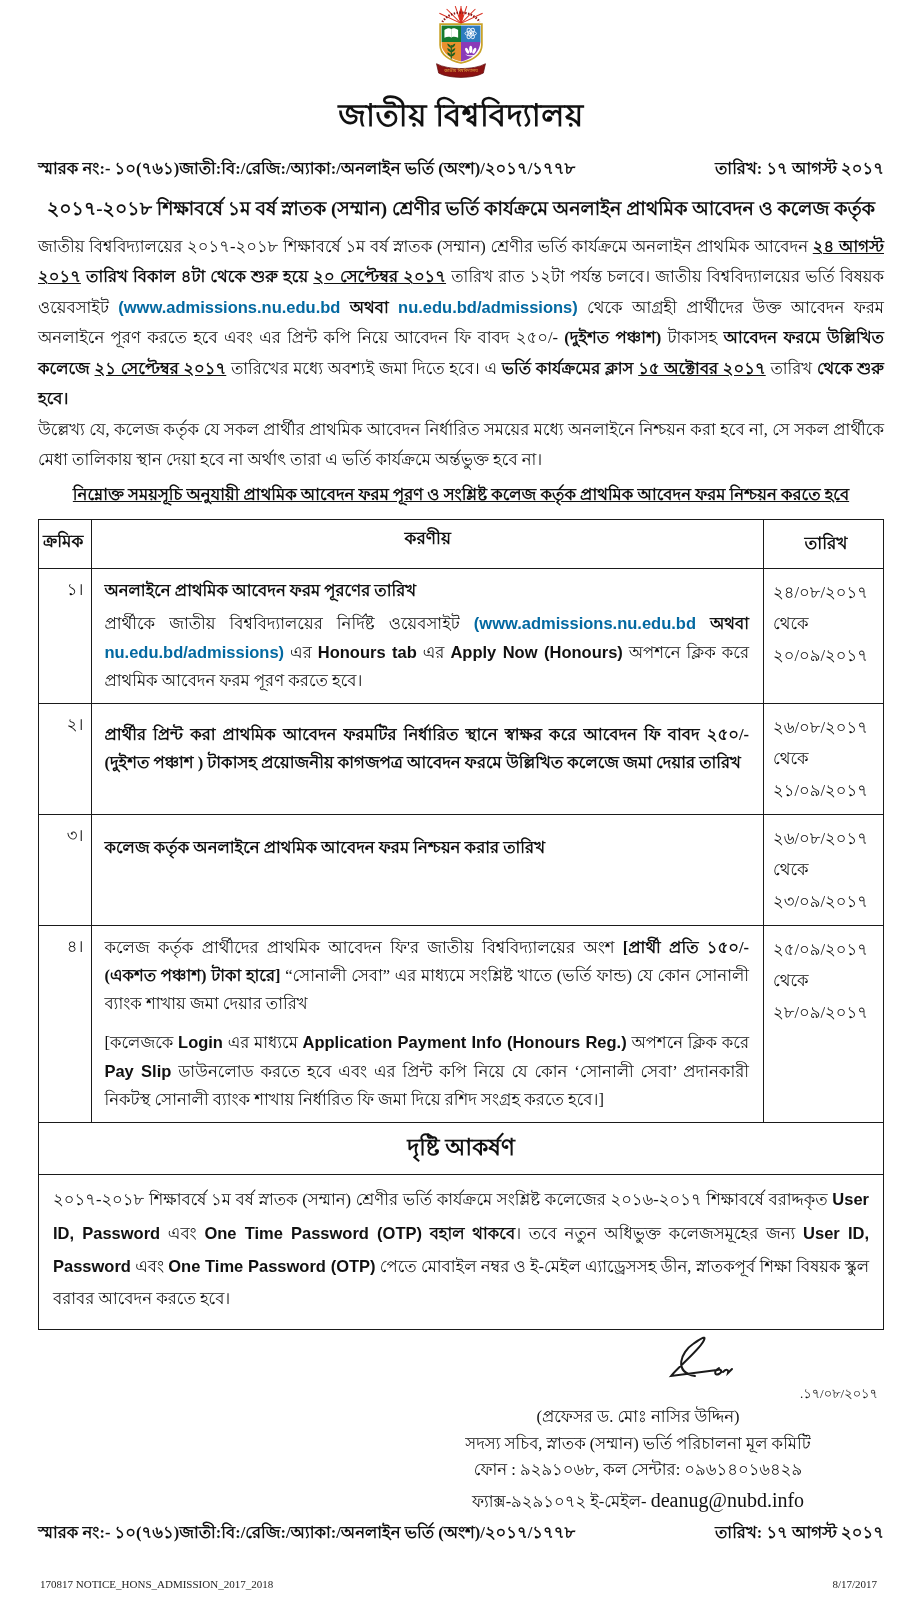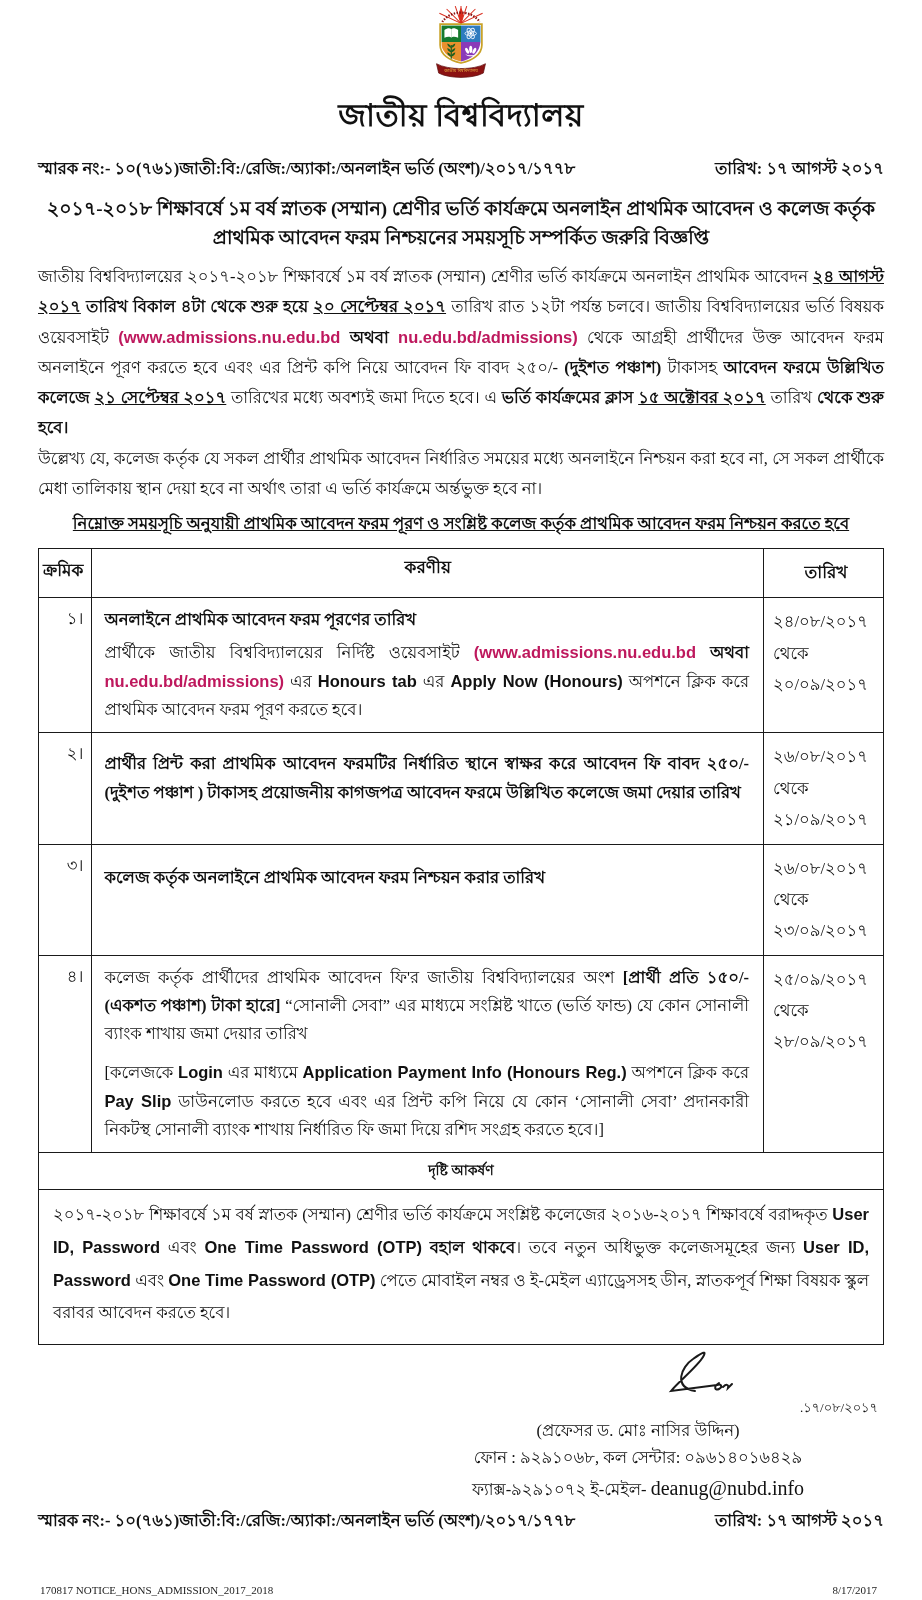--- a/index.html
+++ b/index.html
@@ -17,45 +17,45 @@
   .memo-row { display:flex; justify-content:space-between; font-weight:bold; margin-top:13px; font-size:16.5px; }
   .notice-title { text-align:center; font-weight:bold; font-size:19px; line-height:1.55; margin-top:11px; }
 
   
   .para { text-align:justify; line-height:1.82; margin-top:9px; }
   .para2 { text-align:justify; line-height:1.82; margin-top:1px; }
   .sched-heading { text-align:center; font-weight:bold; text-decoration:underline; margin:7px 0 10px 0; }
 
   .b { font-weight:bold; }
   .bu { font-weight:bold; text-decoration:underline; }
-  .blue { color:#be185d; font-weight:bold; font-family:"Liberation Sans",sans-serif; }
+  .blue { color:#0369a1; font-weight:bold; font-family:"Liberation Sans",sans-serif; }
   .lb { font-weight:bold; font-family:"Liberation Sans",sans-serif; }
 
   
   table { width:100%; border-collapse:collapse; }
   th, td { border:1.7px solid #1a1a1a; vertical-align:top; }
   th { font-size:17px; font-weight:bold; padding:5px 4px; }
   .c-serial { width:52px; text-align:right; padding:8px 8px 8px 4px; }
   .c-action { padding:8px 14px 8px 12px; text-align:justify; line-height:1.7; }
   .c-date   { width:120px; padding:8px 4px 8px 9px; line-height:1.9; }
   .action-head { font-weight:bold; }
   .action-body { margin-top:4px; }
   .r1 { height:108px; } .r2 { height:88px; } .r3 { height:72px; } .r4 { height:165px; }
-  .attn-head { text-align:center; font-weight:bold; font-size:14px; padding:6px 0; }
+  .attn-head { text-align:center; font-weight:bold; font-size:23px; padding:6px 0; }
   .attn-body { padding:8px 14px 14px 14px; text-align:justify; line-height:1.95; }
 
   
   .sign-block { width:480px; margin-left:auto; margin-right:6px; text-align:center; margin-top:2px; line-height:1.62; }
   .scribble-row { text-align:center; padding-left:120px; }
   .scribble-date { font-size:13px; text-align:right; padding-left:150px; margin-top:-6px; }
   .serif-email { font-family:"Liberation Serif",serif; font-size:20px;text-align:right; }
 
   .memo-row2 { display:flex; justify-content:space-between; font-weight:bold; margin-top:4px; }
 
-  .page-footer { position:absolute; bottom:4px; left:40px; right:45px; display:flex; justify-content:space-between;
+  .page-footer { position:absolute; bottom:10px; left:40px; right:45px; display:flex; justify-content:space-between;
     font-family:"Liberation Serif",serif; font-size:11px; color:#222;gap:34px; }
 </style>
 </head>
 <body>
 
 <div class="page">
 
   <div class="logo-wrap">
     <svg width="72" height="78" viewBox="0 0 100 108">
 
@@ -109,21 +109,20 @@
 
   <div class="uni-name">জাতীয় বিশ্ববিদ্যালয়</div>
 
   <div class="memo-row">
     <span>স্মারক নং:- ১০(৭৬১)জাতী:বি:/রেজি:/অ্যাকা:/অনলাইন ভর্তি (অংশ)/২০১৭/১৭৭৮</span>
     <span>তারিখ: ১৭ আগস্ট  ২০১৭</span>
   </div>
 
   <div class="notice-title">
     <div>২০১৭-২০১৮ শিক্ষাবর্ষে ১ম বর্ষ স্নাতক (সম্মান) শ্রেণীর ভর্তি কার্যক্রমে অনলাইন প্রাথমিক আবেদন ও কলেজ কর্তৃক</div>
-    <div>প্রাথমিক আবেদন ফরম নিশ্চয়নের সময়সূচি সম্পর্কিত জরুরি বিজ্ঞপ্তি</div>
   </div>
 
   <div class="para"><span>জাতীয় বিশ্ববিদ্যালয়ের ২০১৭-২০১৮ শিক্ষাবর্ষে ১ম বর্ষ স্নাতক (সম্মান) শ্রেণীর ভর্তি কার্যক্রমে অনলাইন প্রাথমিক আবেদন </span><span class="bu">২৪ আগস্ট ২০১৭</span><span class="b"> তারিখ বিকাল ৪টা থেকে শুরু হয়ে </span><span class="bu">২০ সেপ্টেম্বর ২০১৭</span><span> তারিখ রাত ১২টা পর্যন্ত চলবে। জাতীয় বিশ্ববিদ্যালয়ের ভর্তি বিষয়ক ওয়েবসাইট </span><span class="blue">(www.admissions.nu.edu.bd</span><span class="b"> অথবা </span><span class="blue">nu.edu.bd/admissions)</span><span> থেকে আগ্রহী প্রার্থীদের উক্ত আবেদন ফরম অনলাইনে পূরণ করতে হবে এবং এর প্রিন্ট কপি নিয়ে আবেদন ফি বাবদ ২৫০/- </span><span class="b">(দুইশত পঞ্চাশ)</span><span> টাকাসহ </span><span class="b">আবেদন ফরমে উল্লিখিত কলেজে </span><span class="bu">২১ সেপ্টেম্বর ২০১৭</span><span> তারিখের মধ্যে অবশ্যই জমা দিতে হবে। এ </span><span class="b">ভর্তি কার্যক্রমের ক্লাস </span><span class="bu">১৫ অক্টোবর ২০১৭</span><span> তারিখ </span><span class="b">থেকে শুরু হবে।</span></div>
   <div class="para2">উল্লেখ্য যে, কলেজ কর্তৃক যে সকল প্রার্থীর প্রাথমিক আবেদন নির্ধারিত সময়ের মধ্যে অনলাইনে নিশ্চয়ন করা হবে না, সে সকল প্রার্থীকে মেধা তালিকায় স্থান দেয়া হবে না অর্থাৎ তারা এ ভর্তি কার্যক্রমে অর্ন্তভুক্ত হবে না।</div>
   <div class="sched-heading">নিম্নোক্ত সময়সূচি অনুযায়ী প্রাথমিক আবেদন ফরম পূরণ ও সংশ্লিষ্ট কলেজ কর্তৃক প্রাথমিক আবেদন ফরম নিশ্চয়ন করতে হবে</div>
 
   <table>
     <tbody>
         <tr>
       <th class="c-serial" style="text-align:center;font-family:Liberation Serif, serif;">ক্রমিক</th>
@@ -186,20 +185,21 @@
     </table>
 
   <div class="sign-block">
     <div class="scribble-row">
       <svg width="110" height="48" viewBox="0 0 110 48">
         <path d="M52,44 C30,40 38,20 50,12 C60,5 64,3 60,10 C54,20 34,36 28,44 L74,38 C78,36 80,40 76,42 C72,44 70,40 76,36 M80,40 c3,-3 6,-3 5,1 l4,-4" fill="none" stroke="#1a1a1a" stroke-width="2" stroke-linecap="round"></path>
       </svg>
     </div>
     <div class="scribble-date">.১৭/০৮/২০১৭</div>
     <div>(প্রফেসর ড. মোঃ নাসির উদ্দিন)</div>
+    <div>সদস্য সচিব, স্নাতক (সম্মান) ভর্তি পরিচালনা মূল কমিটি</div>
     <div>ফোন : ৯২৯১০৬৮, কল সেন্টার: ০৯৬১৪০১৬৪২৯</div>
     <div><span>ফ্যাক্স-৯২৯১০৭২ ই-মেইল- </span><span class="serif-email">deanug@nubd.info</span></div>
   </div>
 
   <div class="memo-row2">
     <span>স্মারক নং:- ১০(৭৬১)জাতী:বি:/রেজি:/অ্যাকা:/অনলাইন ভর্তি (অংশ)/২০১৭/১৭৭৮</span>
     <span>তারিখ: ১৭ আগস্ট  ২০১৭</span>
   </div>
 
 </div>

